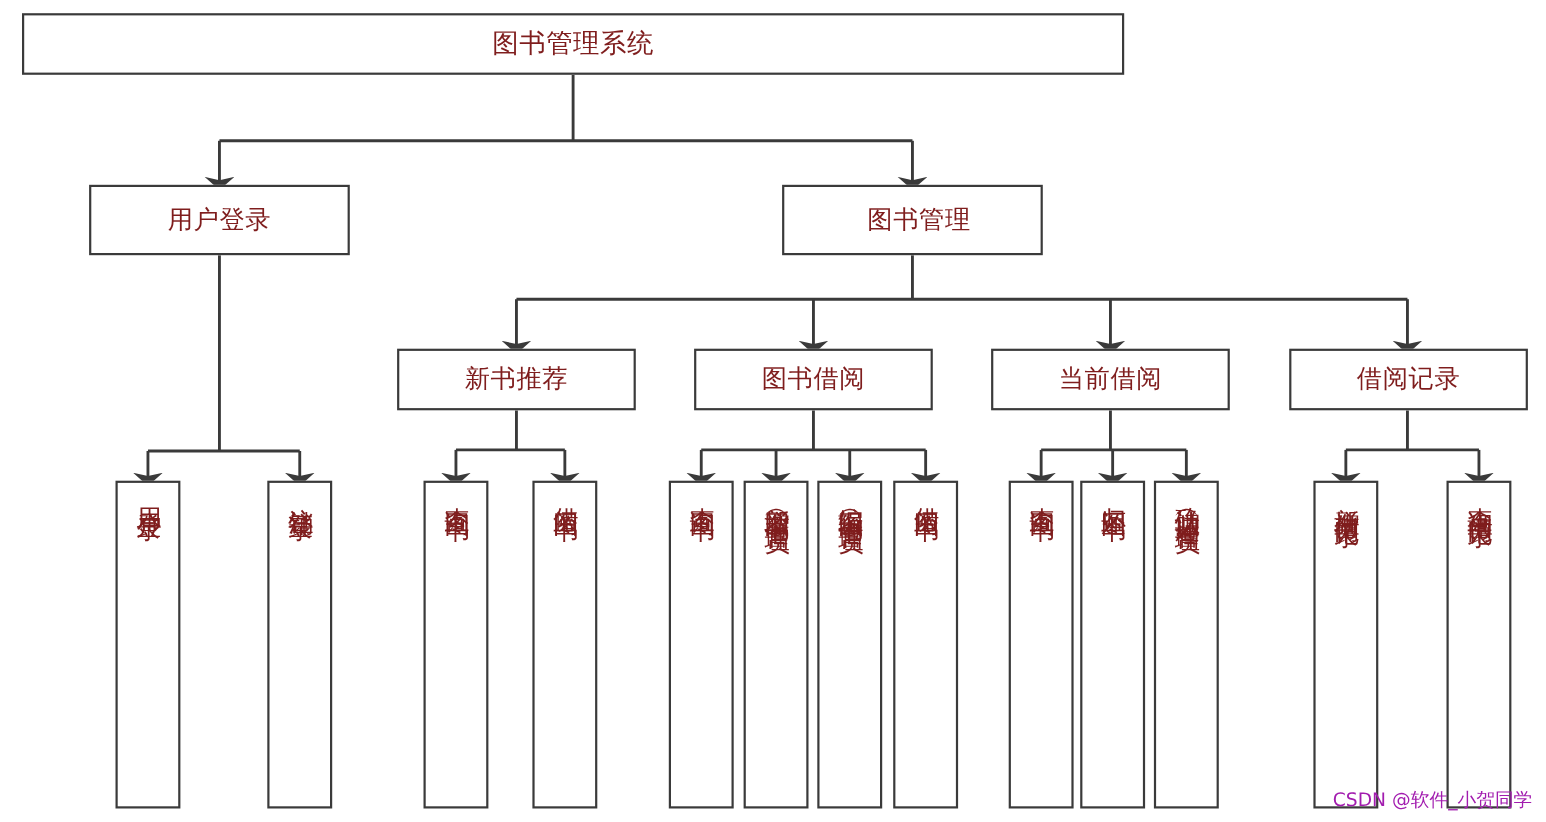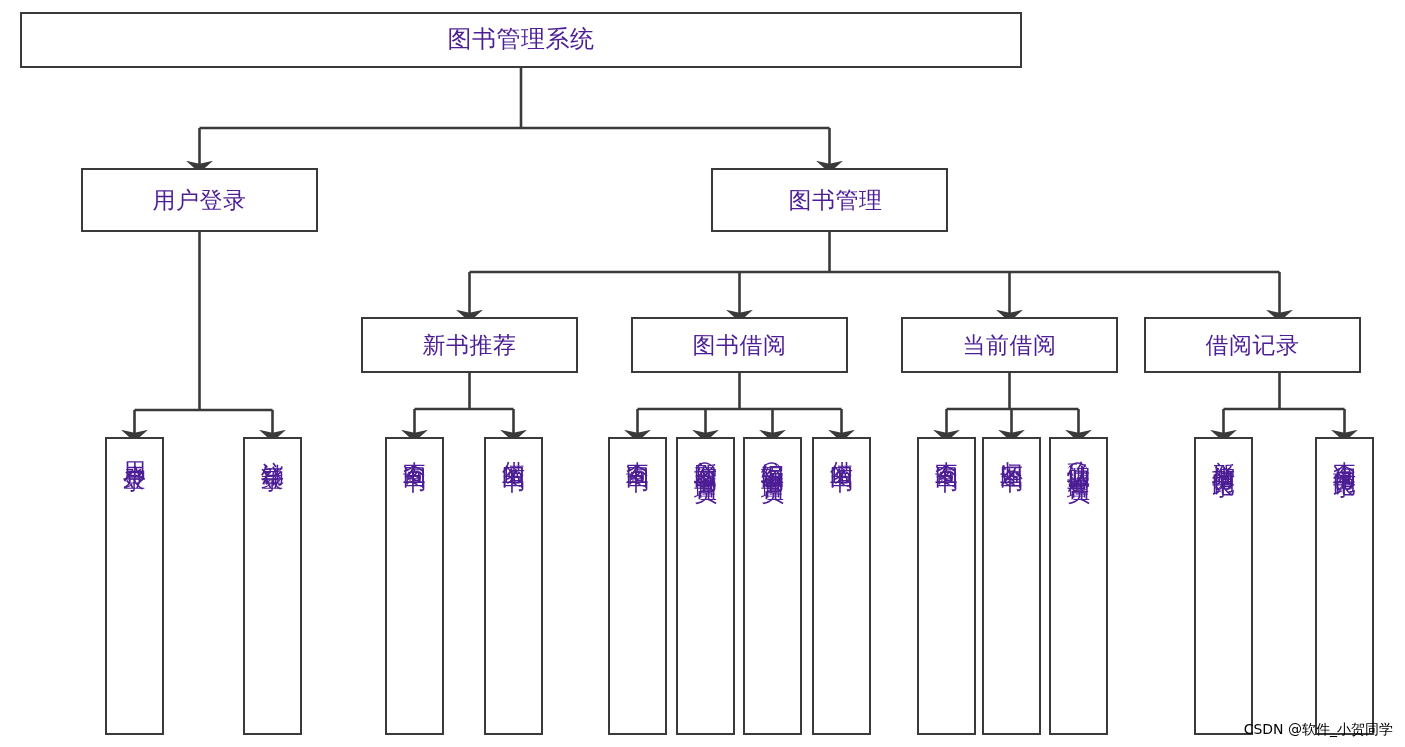--- a/index.html
+++ b/index.html
@@ -28,21 +28,21 @@
   }
   .node {
     position: absolute;
     box-sizing: border-box;
     background: #ffffff;
     border: 2.5px solid #3a3a3a;
     display: flex;
     align-items: center;
     justify-content: center;
     text-align: center;
-    color: #4c1d95;
+    color: #7f1d1d;
     z-index: 3;
   }
   .node-label {
     display: block;
     line-height: 1.15;
     letter-spacing: 0.5px;
   }
   
   .node.horiz .node-label {
     font-size: 23px;
@@ -62,22 +62,22 @@
     text-orientation: upright;
     font-size: 23px;
     letter-spacing: 3px;
     line-height: 1;
     white-space: nowrap;
   }
   #watermark {
     position: absolute;
     right: 12px;
     bottom: 8px;
-    font-size: 14px;
-    color: #000000;
+    font-size: 17px;
+    color: #a21caf;
     z-index: 6;
     white-space: nowrap;
     user-select: none;
   }
 </style>
 </head>
 <body>
 
 <div id="diagram-root">
 
@@ -137,21 +137,21 @@
 
   <div class="node horiz" id="node-l3-1" style="left: 631px; top: 317px; width: 217px; height: 56px;">
     <span class="node-label">图书借阅</span>
   </div>
   <div class="node horiz" id="node-l3-0" style="left: 361px; top: 317px; width: 217px; height: 56px;">
     <span class="node-label">新书推荐</span>
   </div>
   <div class="node horiz" id="node-l3-2" style="left: 901px; top: 317px; width: 217px; height: 56px;">
     <span class="node-label">当前借阅</span>
   </div>
-  <div class="node horiz" id="node-l3-3" style="left: 1144px; top: 317px; width: 217px; height: 56px; align-items: center;">
+  <div class="node horiz" id="node-l3-3" style="left: 1172px; top: 317px; width: 217px; height: 56px; align-items: center;">
     <span class="node-label">借阅记录</span>
   </div>
 
   <div class="node vert" id="node-leaf-0" style="left: 105px; top: 437px; width: 59px; height: 298px;">
     <span class="node-label">用户登录</span>
   </div>
   <div class="node vert" id="node-leaf-1" style="left: 243px; top: 437px; width: 59px; height: 298px;">
     <span class="node-label">注销登录</span>
   </div>
   <div class="node vert" id="node-leaf-2" style="left: 385px; top: 437px; width: 59px; height: 298px;">

